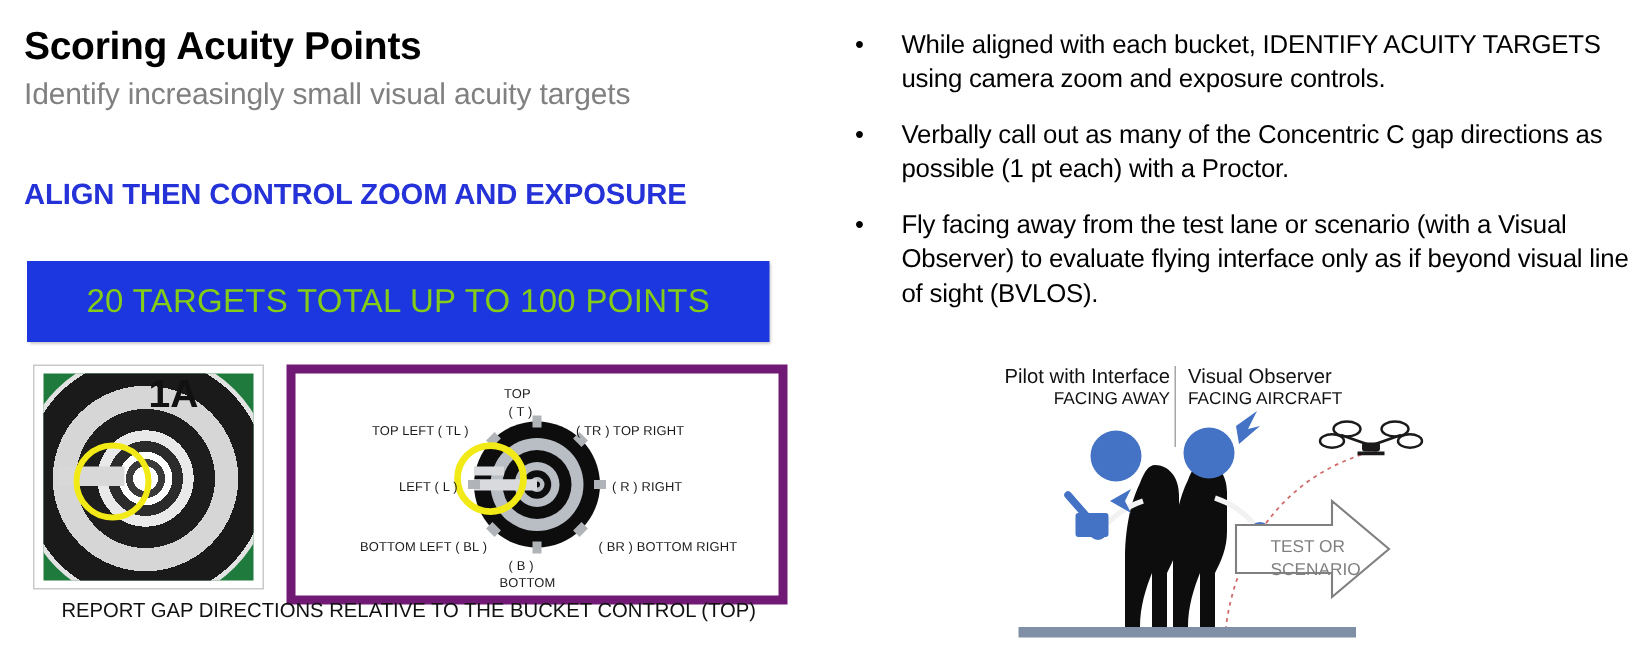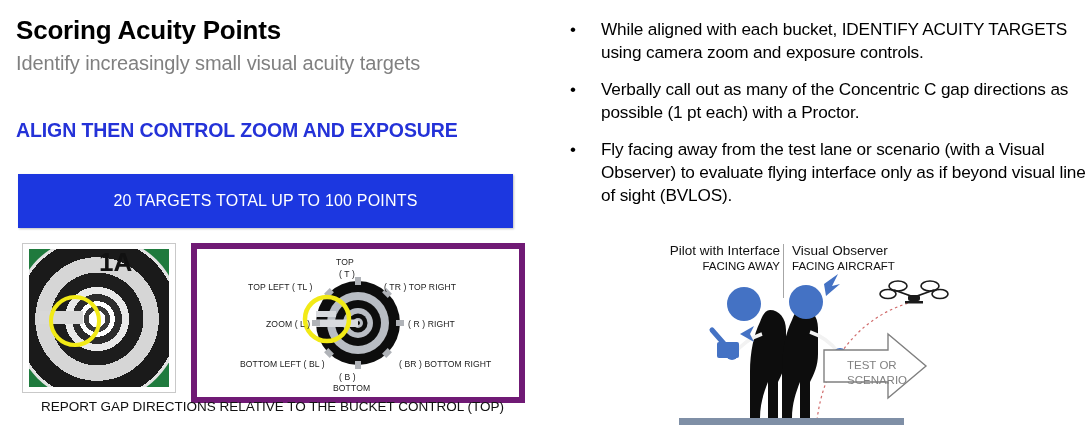--- a/index.html
+++ b/index.html
@@ -32,21 +32,21 @@
     letter-spacing:-0.1px;
   }
   .bluebar{
     position:absolute;left:18px;top:174px;
     width:495px;height:54px;
     background:#1c37e0;
     box-shadow:1px 1px 2px rgba(0,0,0,.25);
     display:flex;align-items:center;justify-content:center;
   }
   .bluebar-text{
-    color:#ffffff;font-size:16px;letter-spacing:.2px;
+    color:#84cc16;font-size:22px;letter-spacing:.2px;
   }
 
   
   .photo{
     position:absolute;left:22px;top:243px;
     width:152px;height:148px;
     border:1px solid #c9c9c9;
     background:#ffffff;
     overflow:hidden;
   }
@@ -192,21 +192,21 @@
           <rect x="186" y="101" width="8" height="6" transform="rotate(-45 190 104)"></rect>
         </g>
 
         <circle cx="130" cy="70" r="22" fill="none" stroke="#f2ea16" stroke-width="4.5"></circle>
       </svg>
 
       <div class="dlabel" style="left:139px;top:8px;">TOP</div>
       <div class="dlabel" style="left:142px;top:20px;">( T )</div>
       <div class="dlabel" style="left:51px;top:33px;">TOP LEFT ( TL )</div>
       <div class="dlabel" style="left:187px;top:33px;">( TR ) TOP RIGHT</div>
-      <div class="dlabel" style="left:69px;top:70px;">ZOOM  ( L )</div>
+      <div class="dlabel" style="left:69px;top:70px;">LEFT  ( L )</div>
       <div class="dlabel" style="left:211px;top:70px;">( R ) RIGHT</div>
       <div class="dlabel" style="left:43px;top:110px;">BOTTOM LEFT ( BL )</div>
       <div class="dlabel" style="left:187px;top:110px;padding-left:15px;">( BR ) BOTTOM RIGHT</div>
       <div class="dlabel" style="left:142px;top:123px;">( B )</div>
       <div class="dlabel" style="left:136px;top:134px;">BOTTOM</div>
     </div>
 
     <div class="caption">REPORT GAP DIRECTIONS RELATIVE TO THE BUCKET CONTROL (TOP)</div>
   </div>
 

